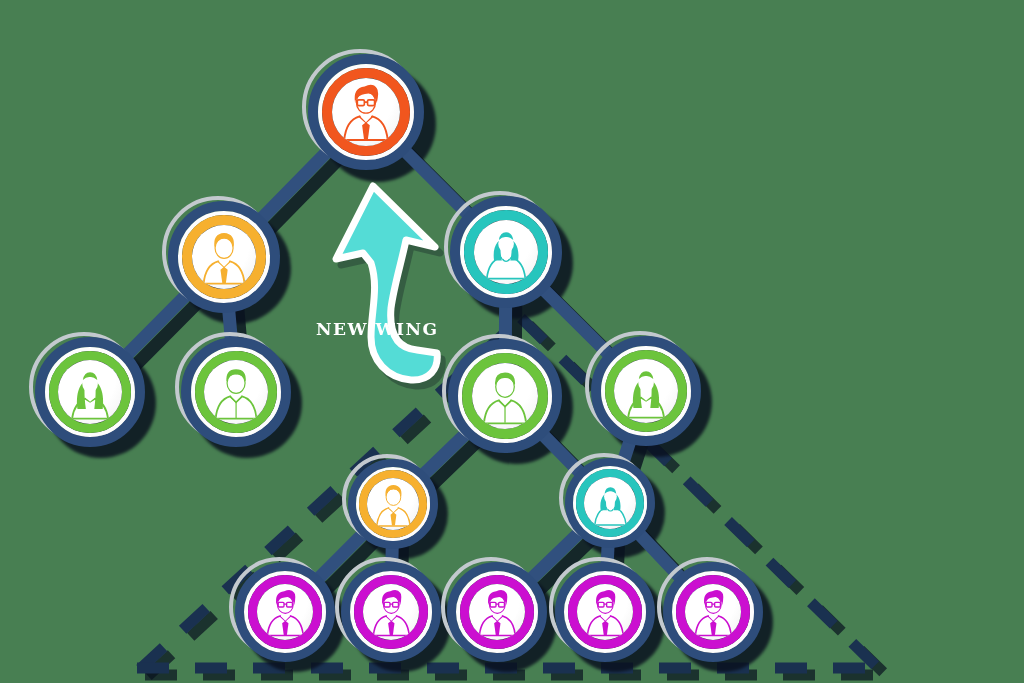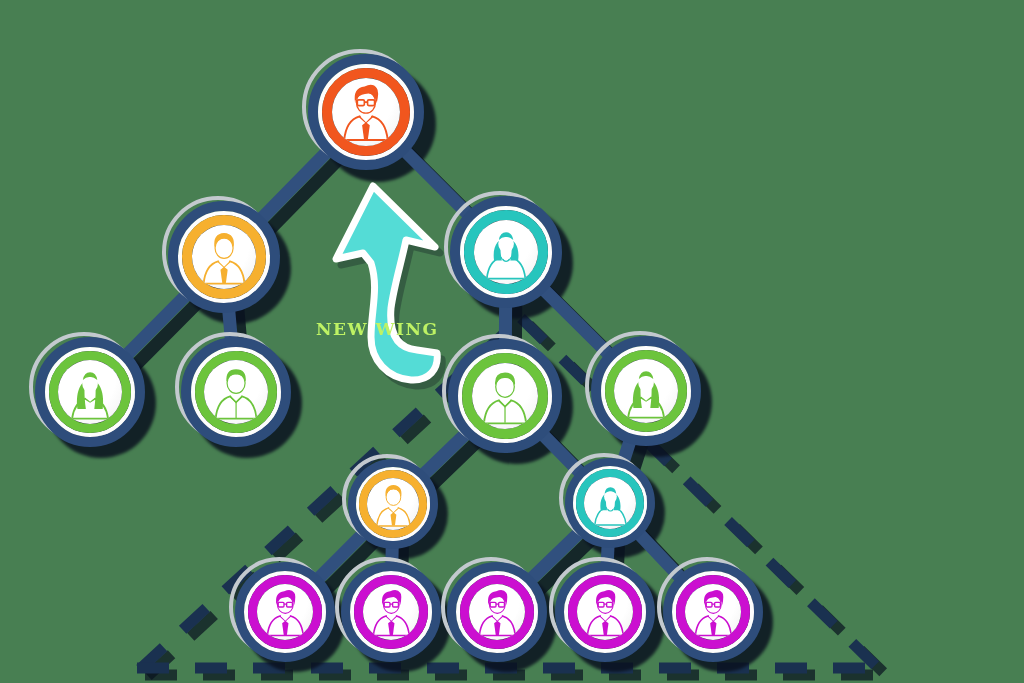--- a/index.html
+++ b/index.html
@@ -345,21 +345,21 @@
               <div class="face">
                 <svg viewBox="0 0 100 100" width="94%" height="94%" style="color: rgb(203, 15, 208);">
                   <use href="#sym-man-glasses" xlink:href="#sym-man-glasses"></use>
                 </svg>
               </div>
             </div>
           </div>
         </div>
       </div>
     </div>
-  <div id="arrow-label" style="color: #bef264;">NEW WING</div>
+  <div id="arrow-label" style="color: #ffffff;">NEW WING</div>
   <svg id="arrow-layer" width="1024" height="683" xmlns="http://www.w3.org/2000/svg" style="filter: drop-shadow(rgba(9, 17, 31, 0.3) 5px 6px 0px);">
     <path id="arrow-path" d="M373,186
          L435,247 L406,240
          C401,264 394,286 391,308
          C389,332 396,348 417,350
          L437,353
          C439,369 429,381 411,380
          C387,378 371,360 371,337
          C371,311 379,288 371,263
          L363,253 L336,259 Z" stroke-linejoin="round" fill="#54dcd6" stroke="#ffffff" stroke-width="7"></path>

